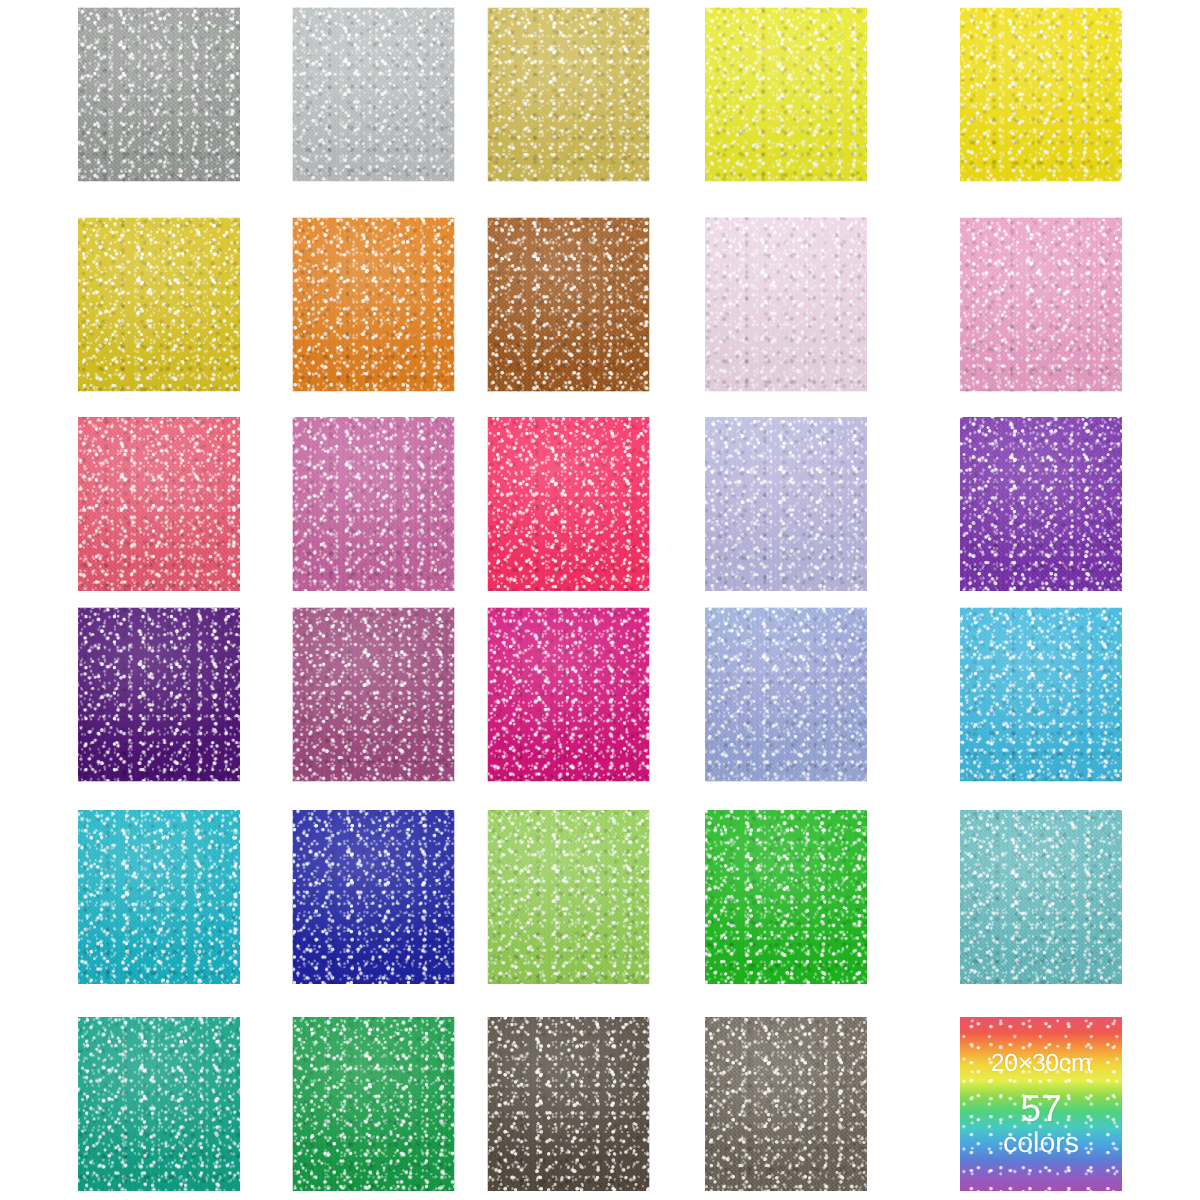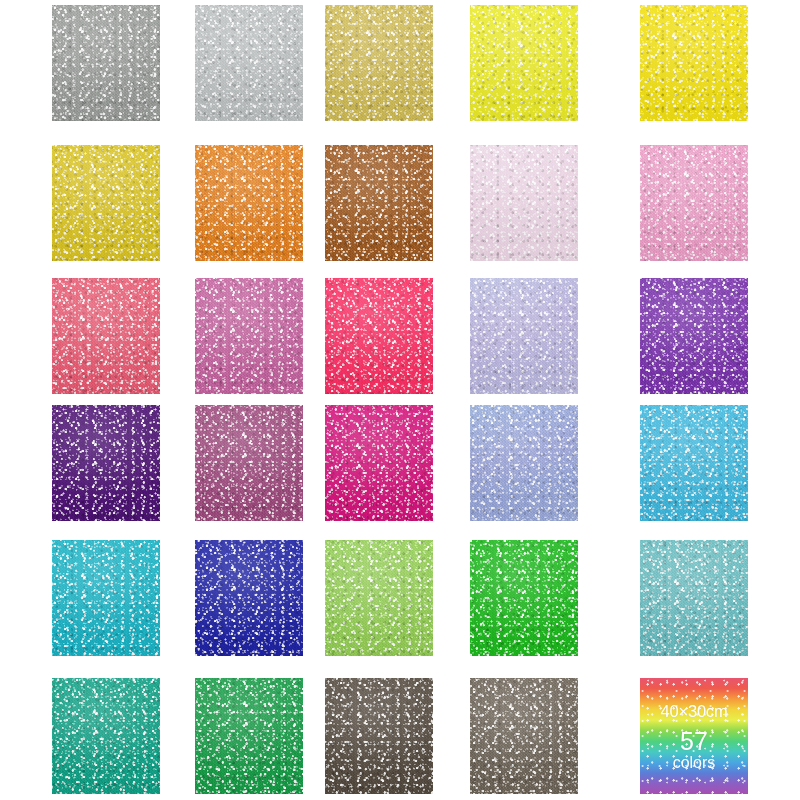--- a/index.html
+++ b/index.html
@@ -156,21 +156,21 @@
     letter-spacing: -0.2px;
     margin-top: 2px;
     text-shadow: 0 0 2px rgba(0,0,0,.10);
   }
   .info-tile .count-label {
     font-size: 25px;
     margin-top: 9px;
     text-shadow: 0 0 2px rgba(0,0,0,.10);
   }
   .info-tile .colors-label {
-    font-size: 16px;
+    font-size: 19px;
     margin-top: 1px;
     text-shadow: 0 0 2px rgba(0,0,0,.10);
   }
 </style>
 </head>
 <body>
 
 <div id="swatch-board" style="background: rgb(255, 255, 255);">
 
 <div class="swatch" title="Matte Silver Grey" style="left: 52px; top: 5px;">
@@ -405,18 +405,18 @@
       <div class="sparkle-a" style="background-position: 12px 4px;"></div>
       <div class="sparkle-b" style="background-position: 7px 17px;"></div>
       <div class="sparkle-c" style="background-position: 21px 6px;"></div>
       <div class="grain" style="background-position: 84px 140px;"></div>
       <div class="sheen"></div>
     </div>
     <div class="info-tile" style="left: 640px; top: 678px;">
       <div class="rainbow" style="background: linear-gradient(rgb(232, 85, 111), rgb(239, 91, 76), rgb(245, 154, 60), rgb(242, 212, 60), rgb(232, 238, 74), rgb(142, 217, 79), rgb(79, 210, 126), rgb(71, 201, 194), rgb(74, 167, 224), rgb(91, 126, 214), rgb(140, 95, 196), rgb(166, 79, 176));"></div>
       <div class="rain-sparkle"></div>
       <div class="info-text" style="color: rgb(255, 255, 255);">
-        <div class="size-label">40×30cm</div>
+        <div class="size-label">20×30cm</div>
         <div class="count-label">57</div>
         <div class="colors-label">colors</div>
       </div>
     </div>
   </div>
 
 </body></html>

